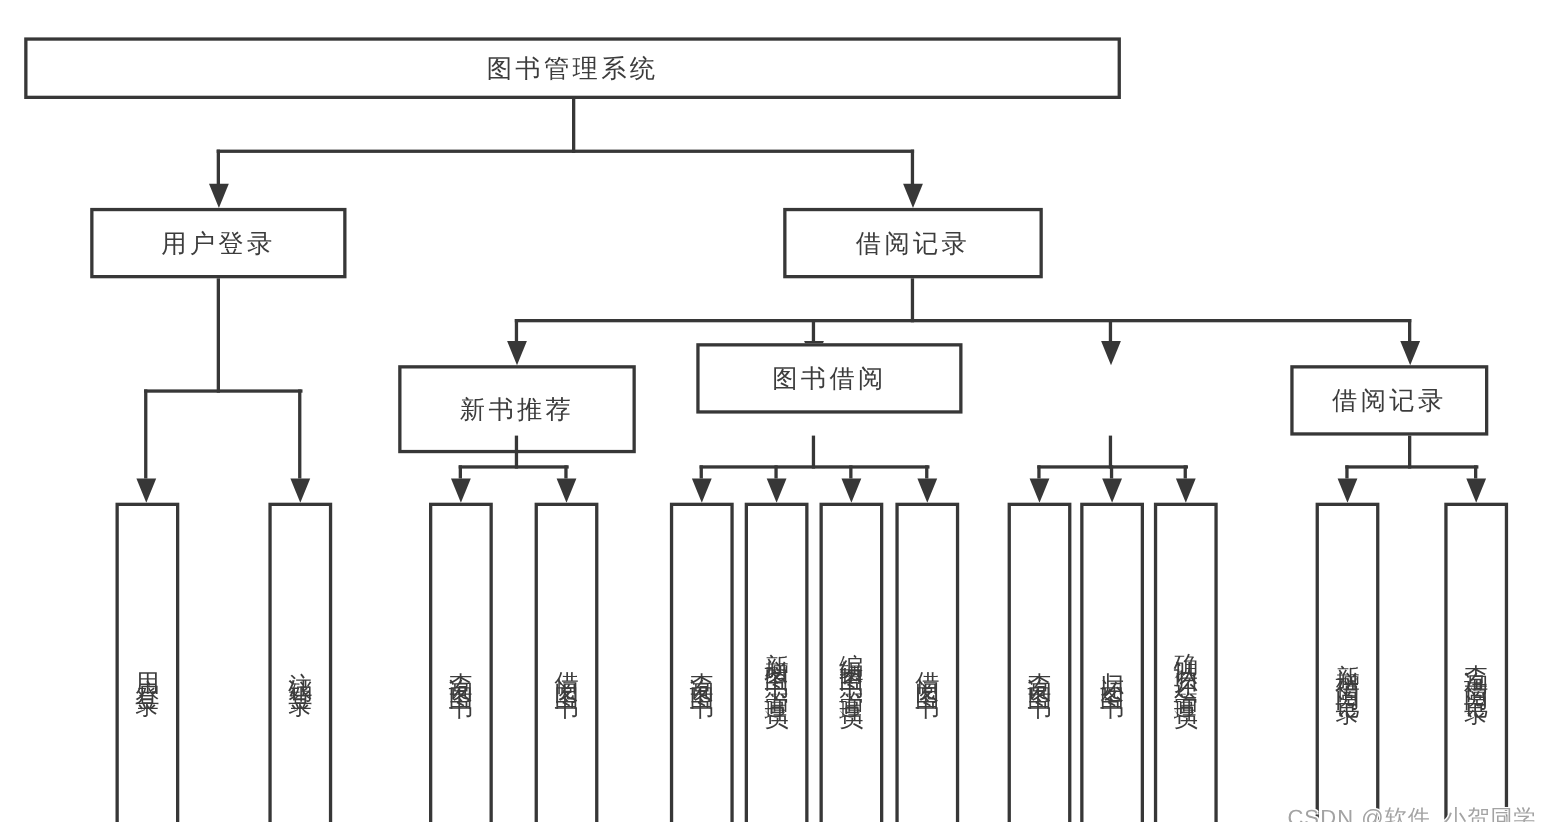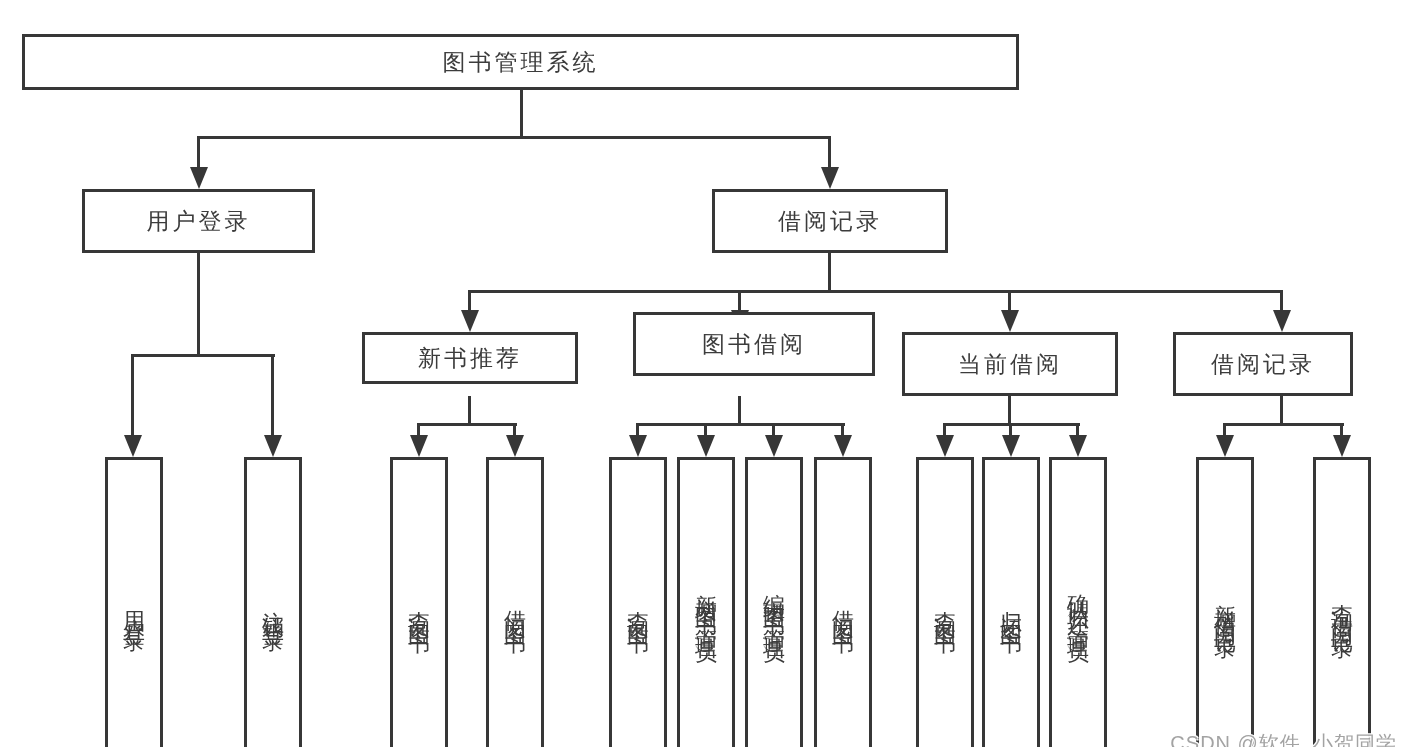--- a/index.html
+++ b/index.html
@@ -108,23 +108,22 @@
     <div class="line" style="left:468px;top:270px;width:3px;height:22px"></div>
     <div class="ah" style="left:461px;top:290px"></div>
     <div class="line" style="left:738px;top:270px;width:3px;height:22px"></div>
     <div class="ah" style="left:731px;top:290px"></div>
     <div class="line" style="left:1008px;top:270px;width:3px;height:22px"></div>
     <div class="ah" style="left:1001px;top:290px"></div>
     <div class="line" style="left:1280px;top:270px;width:3px;height:22px"></div>
     <div class="ah" style="left:1273px;top:290px"></div>
   </div>
 
-  <div class="box" style="left:362px;top:312px;width:216px;height:52px">新书推荐</div>
+  <div class="box" style="left:362px;top:312px;width:216px;height:80px">新书推荐</div>
   <div class="box" style="left:633px;top:292px;width:242px;height:64px">图书借阅</div>
-  <div class="box" style="left:902px;top:312px;width:216px;height:64px">当前借阅</div>
   <div class="box" style="left:1173px;top:312px;width:180px;height:64px">借阅记录</div>
 
   <div>
     <div class="line" style="left:468px;top:376px;width:3px;height:30px"></div>
     <div class="line" style="left:417px;top:403px;width:100px;height:3px"></div>
     <div class="line" style="left:417px;top:403px;width:3px;height:12px"></div>
     <div class="ah" style="left:410px;top:415px"></div>
     <div class="line" style="left:513px;top:403px;width:3px;height:12px"></div>
     <div class="ah" style="left:506px;top:415px"></div>
   </div>

